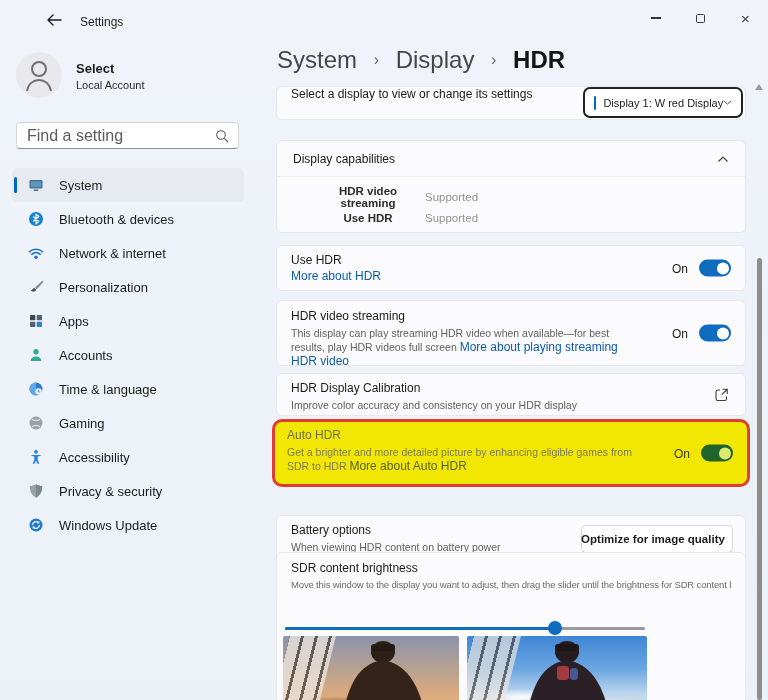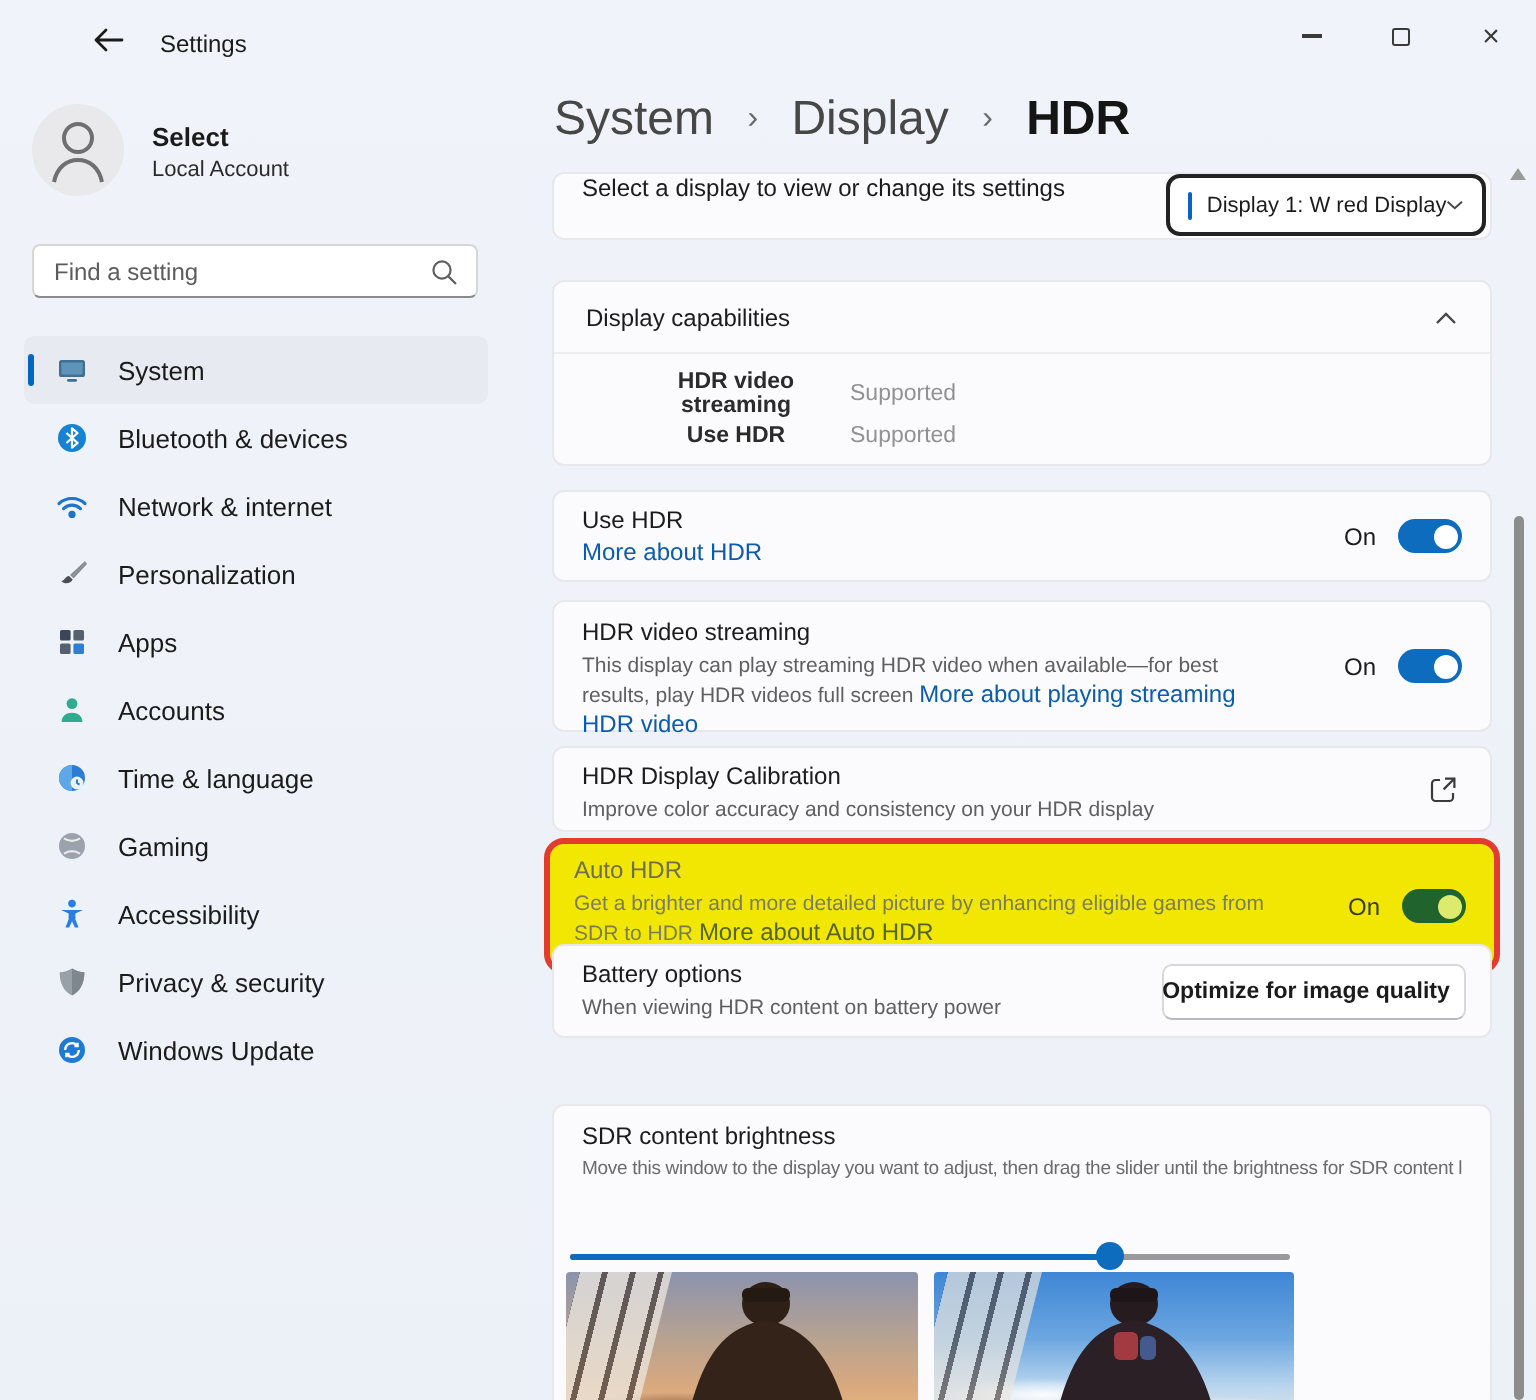--- a/index.html
+++ b/index.html
@@ -18,21 +18,21 @@
   .min-glyph { width:10px; height:1.4px; background:#3a3a3a; }
   .max-glyph { width:9px; height:9px; border:1.3px solid #3a3a3a; border-radius:1.5px; }
   .close-glyph { font-size:15px; line-height:1; color:#3a3a3a; }
   
   .avatar { position:absolute; left:16px; top:52px; width:46px; height:46px; border-radius:50%; background:#e9e9ec; display:flex; align-items:center; justify-content:center; }
   .user-name { position:absolute; left:76px; top:61px; font-size:13px; font-weight:bold; }
   .user-sub  { position:absolute; left:76px; top:79px; font-size:11px; color:#2b2b2b; }
   .search-box { position:absolute; left:16px; top:122px; width:223px; height:27px; background:#fff;
     border:1px solid #d6d6d6; border-bottom-color:#8b8b8b; border-radius:4px; }
   .search-box input { width:100%; height:100%; border:none; outline:none; background:transparent;
-    font-family:inherit; font-size:12px; color:#333; padding:0 30px 0 10px; }
+    font-family:inherit; font-size:16px; color:#333; padding:0 30px 0 10px; }
   .search-box input::placeholder { color:#5c5c5c; }
   .search-glyph { position:absolute; right:9px; top:6px; }
   .nav { position:absolute; left:0; top:168px; width:260px; }
   .nav-item { position:relative; margin:0 12px 0 12px; width:232px; height:34px; border-radius:5px;
     display:flex; align-items:center; gap:15px; padding-left:16px; font-size:13px; cursor:pointer; }
   .nav-item.active { background:#e7ebf1; }
   .nav-item.active::before { content:""; position:absolute; left:2px; top:9px; width:3px; height:16px;
     border-radius:2px; background:#0067c0; }
   .nav-icon { width:16px; height:16px; flex:0 0 16px; }
   
@@ -74,21 +74,21 @@
   
   .autohdr { position:absolute; left:272px; top:419px; width:478px; height:68px;
     background:#f2e703; border:3px solid #e23b2f; border-radius:10px; padding:6px 12px; }
   .autohdr .card-title { color:#6f6f4c; }
   .autohdr .card-desc { color:#7d7d55; width:362px; margin-top:3px; }
   .autohdr .blue-link { color:#566426; }
   .autohdr .on-label { color:#3c3c1e; }
   .toggle.green { background:#20632c; }
   .toggle.green::after { background:#dcea6e; }
   
-  .card-battery { top:472px; height:47px; padding:7px 14px; }
+  .card-battery { top:515px; height:47px; padding:7px 14px; }
   .card-battery .card-desc { margin-top:3px; }
   .battery-dropdown { position:absolute; right:12px; top:9px; width:152px; height:28px; background:#fff;
     border:1px solid #d8d8d8; border-bottom-color:#b9b9b9; border-radius:5px;
     display:flex; align-items:center; justify-content:center; gap:8px; cursor:pointer; }
   .battery-dropdown .dd-value { font-size:11.5px; font-weight:600; }
   
   .card-sdr { top:552px; height:200px; padding:8px 14px; }
   .card-sdr .card-desc { margin-top:3px; font-size:9.5px; letter-spacing:-0.15px; white-space:nowrap; overflow:hidden; color:#6b6b6b; }
   .slider { position:absolute; left:8px; top:68px; width:360px; height:14px; cursor:pointer; }
   .slider-track { position:absolute; left:0; right:0; top:6px; height:3px; border-radius:2px; background:#9a9a9a; }

